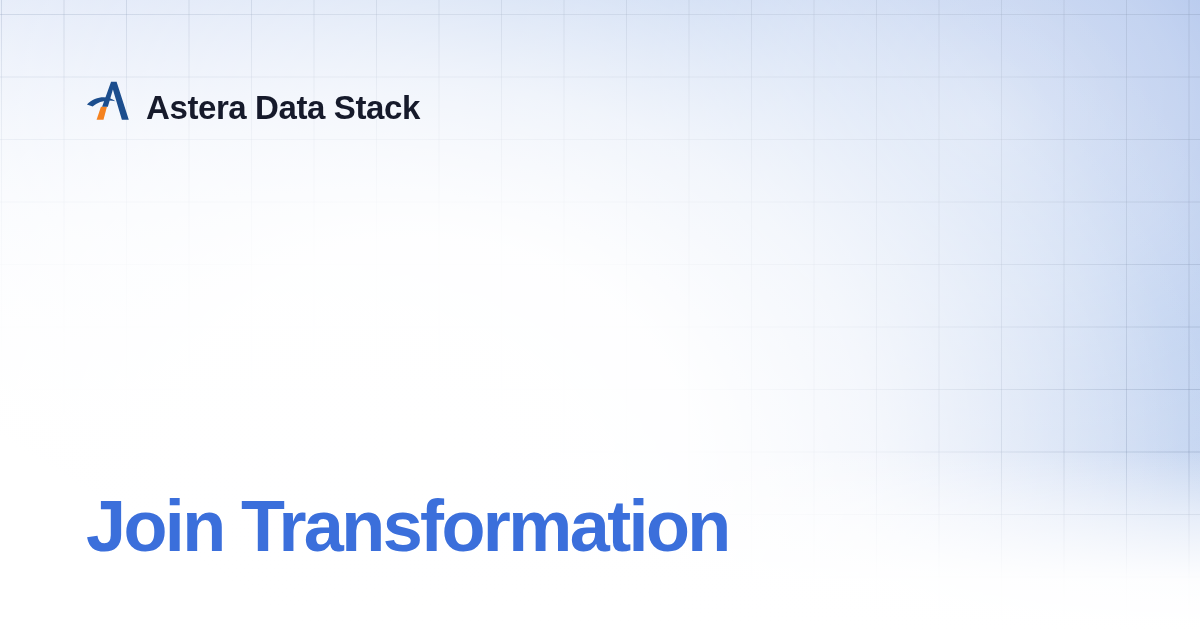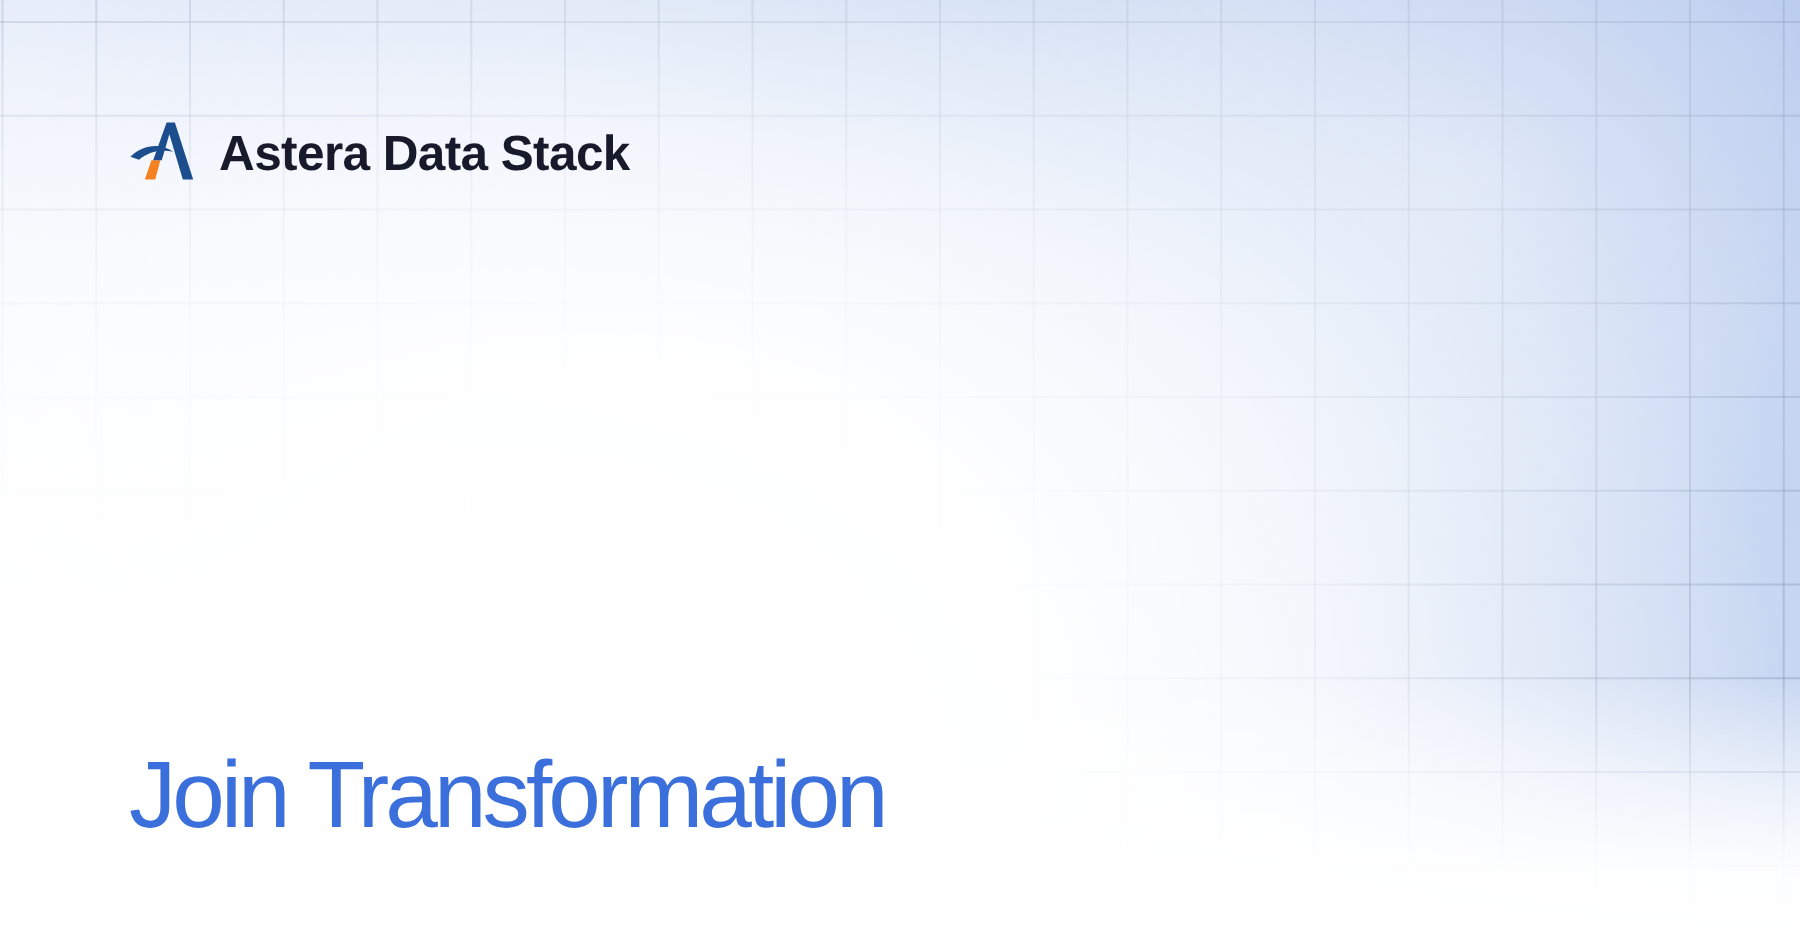--- a/index.html
+++ b/index.html
@@ -119,21 +119,21 @@
     width: 100%;
     height: 100%;
   }
 
   
   .brand {
     position: absolute;
     left: 86px;
     top: 78px;
     display: flex;
-    align-items: center;
+    align-items: flex-end;
     gap: 14px;
   }
 
   .brand-logo {
     width: 46px;
     height: 46px;
     display: block;
     flex: none;
   }
 
@@ -146,23 +146,23 @@
     white-space: nowrap;
   }
 
   
   .headline {
     position: absolute;
     left: 86px;
     bottom: 66px;
     max-width: 1030px;
     margin: 0;
-    font-size: 63px;
+    font-size: 72px;
     line-height: 1.06;
-    font-weight: 400;
+    font-weight: 700;
     letter-spacing: -2.6px;
     color: #3b6fdb;
     white-space: pre-wrap;
   }
 </style>
 </head>
 <body>
 
 <div id="og-card">
 

